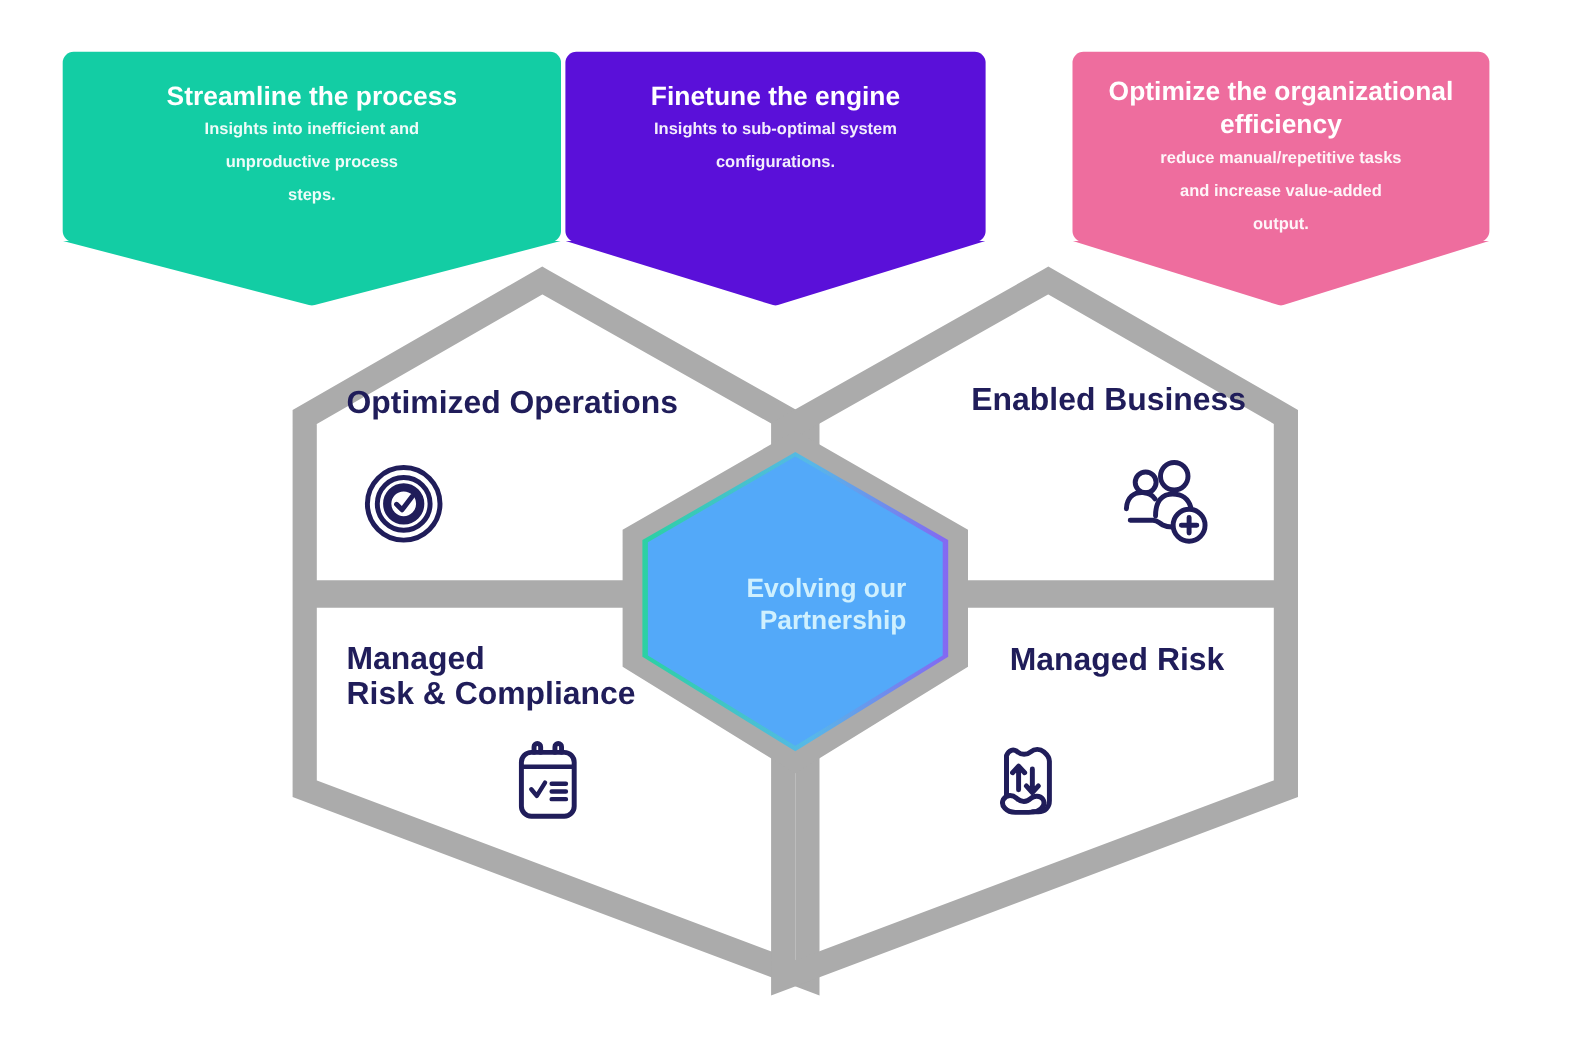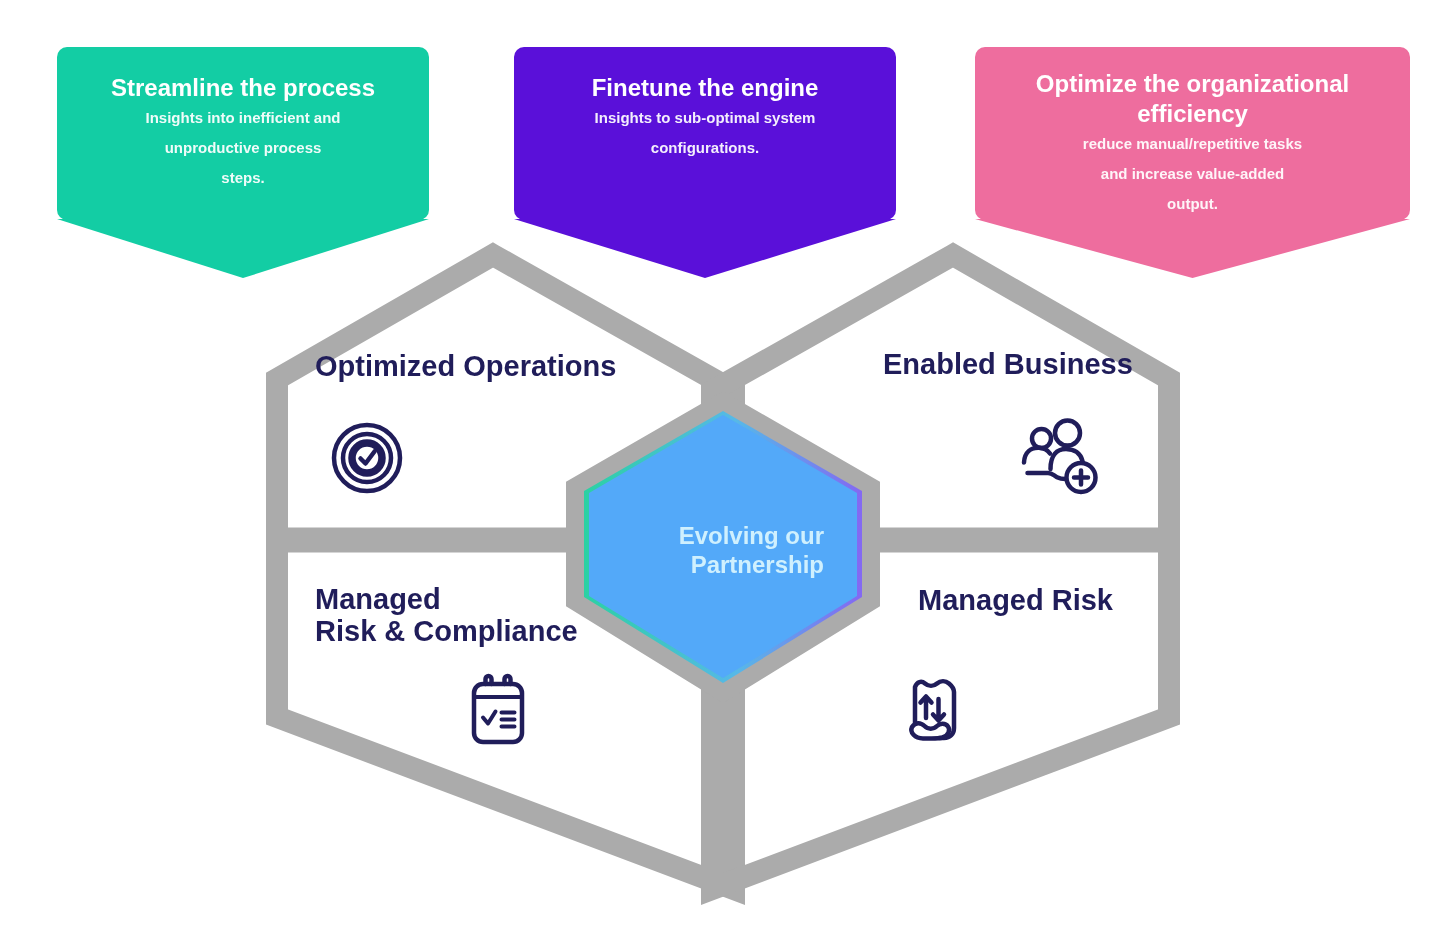--- a/index.html
+++ b/index.html
@@ -51,40 +51,40 @@
       <path d="M493,255 L734,391 L734,889 L277,717 L277,379 Z"></path>
       <path d="M953,255 L712,391 L712,889 L1169,717 L1169,379 Z"></path>
     </g>
     <path d="M268,540 H632" stroke="#ABABAB" stroke-width="25"></path>
     <path d="M814,540 H1178" stroke="#ABABAB" stroke-width="25"></path>
     <path d="M723,404 L869,488 L869,600 L723,690 L577,600 L577,488 Z" fill="#ffffff" stroke="#ABABAB" stroke-width="22"></path>
     <path d="M723,411 L862,491 L862,597 L723,683 L584,597 L584,491 Z" fill="url(#fringe)"></path>
     <path d="M723,415 L857,493 L857,596 L723,678 L589,596 L589,493 Z" fill="#53A9F9"></path>
   </svg>
 
-  <div class="banner" style="left:57px;width:372px">
+  <div class="banner" style="left:57px;width:453px">
     <div class="banner-rect bg-teal">
       <div class="b-title">Streamline the process</div>
       <div class="b-body">Insights into inefficient and</div>
       <div class="b-body">unproductive process</div>
       <div class="b-body">steps.</div>
     </div>
     <div class="banner-point bg-teal"></div>
   </div>
 
   <div class="banner" style="left:514px;width:382px">
     <div class="banner-rect bg-purple">
       <div class="b-title">Finetune the engine</div>
       <div class="b-body">Insights to sub-optimal system</div>
       <div class="b-body">configurations.</div>
     </div>
     <div class="banner-point bg-purple"></div>
   </div>
 
-  <div class="banner pad-tight" style="left:975px;width:435px">
+  <div class="banner pad-tight" style="left:975px;width:379px">
     <div class="banner-rect bg-pink">
       <div class="b-title">Optimize the organizational</div>
       <div class="b-title">efficiency</div>
       <div class="b-body">reduce manual/repetitive tasks</div>
       <div class="b-body">and increase value-added</div>
       <div class="b-body">output.</div>
     </div>
     <div class="banner-point bg-pink"></div>
   </div>
 

